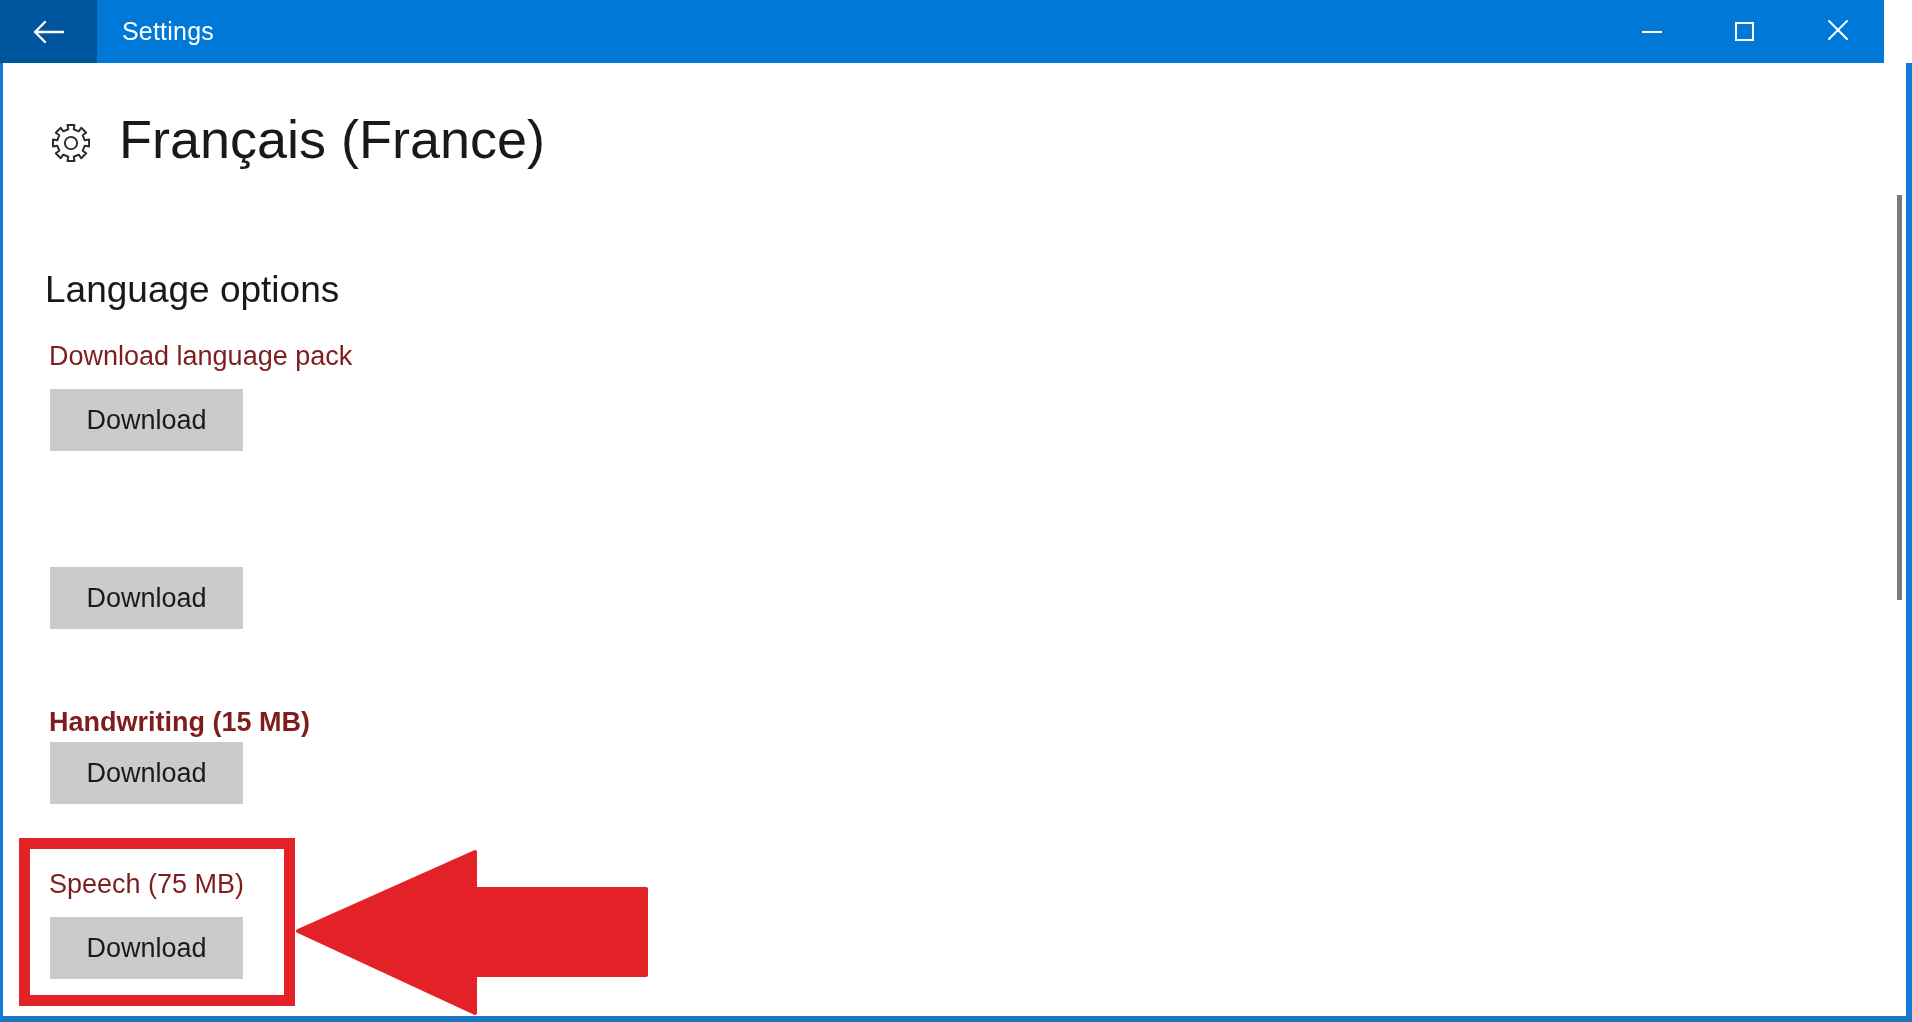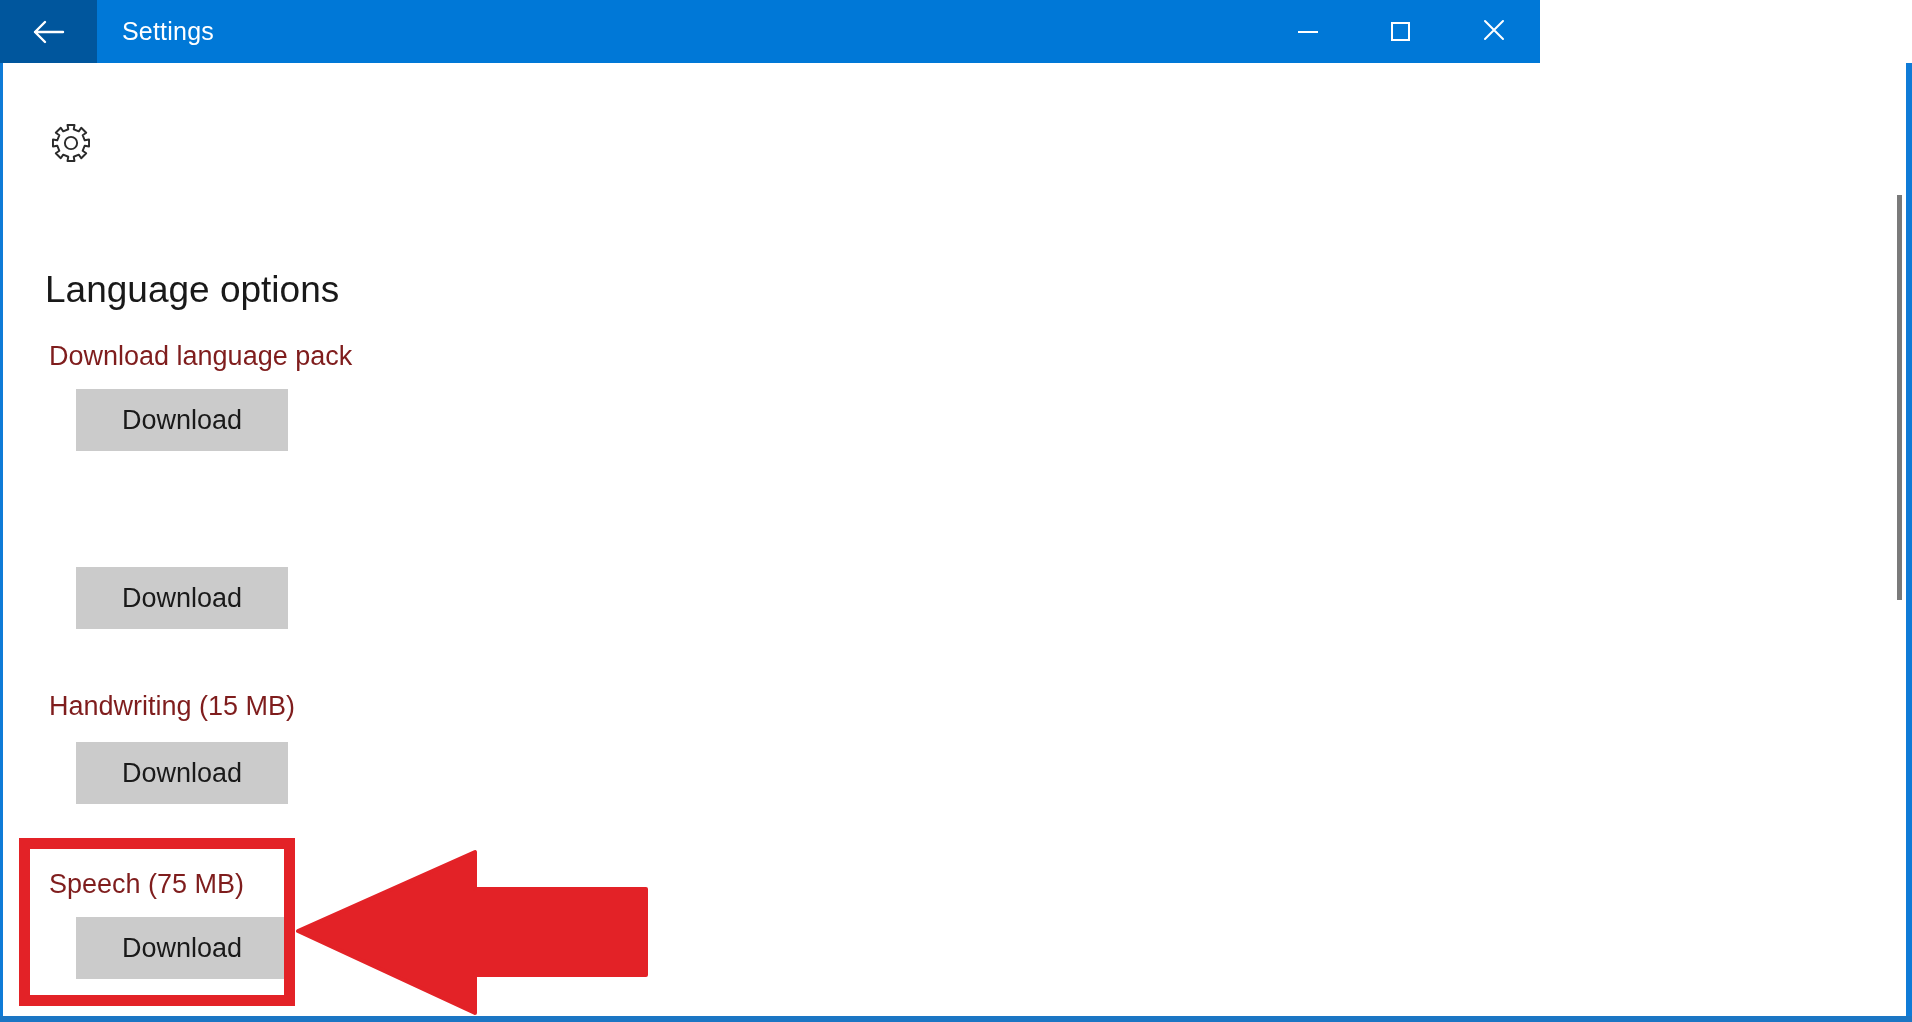--- a/index.html
+++ b/index.html
@@ -6,21 +6,21 @@
   html, body { width: 1912px; height: 1022px; background: #ffffff; }
   body { font-family: "Liberation Sans", "DejaVu Sans", sans-serif; color: #191919; }
 
   .screen {
     position: relative; width: 1912px; height: 1022px;
     background: #ffffff; overflow: hidden;
   }
 
   
   .titlebar {
-    position: absolute; left: 0; top: 0; width: 1540px; height: 63px;
+    position: absolute; left: 0; top: 0; width: 1884px; height: 63px;
     background: #0078d7;
   }
   .back-button {
     position: absolute; left: 0; top: 0; width: 97px; height: 63px;
     background: #00569d; display: flex; align-items: center; justify-content: center;
     cursor: pointer;
   }
   .back-button svg { display: block; }
   .titlebar-title {
     position: absolute; left: 122px; top: 0; height: 63px;
@@ -50,31 +50,30 @@
     position: absolute; left: 45px; top: 249px;
     font-size: 37px; font-weight: 300; color: #191919; white-space: nowrap; margin-top: 20px;
   }
 
   .option-label {
     position: absolute; left: 49px;
     font-size: 27px; font-weight: 400; color: #7f1d1d; line-height: 37px; white-space: nowrap;
   }
   .label-1 { top: 338px; }
   .label-2 { top: 511px; }
-  .label-3 { top: 688px; }
+  .label-3 { top: 704px; font-weight: bold; }
   .label-4 { top: 866px; }
 
   .dl-button {
-    position: absolute; left: 50px; width: 212px; height: 62px;
+    position: absolute; left: 50px; width: 193px; height: 62px;
     background: #cbcbcb; border: none;
     font-family: "Liberation Sans", "DejaVu Sans", sans-serif;
     font-size: 27px; font-weight: 400; color: #1a1a1a;
     display: flex; align-items: center; justify-content: center;
     cursor: pointer;
-    margin-left: 26px;
   }
   .btn-1 { top: 389px; }
   .btn-2 { top: 567px; }
   .btn-3 { top: 742px; }
   .btn-4 { top: 917px; }
 
   
   .scrollbar-thumb {
     position: absolute; left: 1897px; top: 195px; width: 5px; height: 405px;
     background: #7a7a7a; cursor: pointer;
@@ -124,20 +123,21 @@
   <div class="border-left"></div>
   <div class="border-right"></div>
   <div class="border-bottom"></div>
 
   <span class="gear-icon">
     <svg width="42" height="42" viewBox="0 0 48 48">
       <path d="M39.7 20.9 L44.6 20 L44.6 28 L39.7 27.1 L37.3 32.9 L41.4 35.7 L35.7 41.4 L32.9 37.3 L27.1 39.7 L28 44.6 L20 44.6 L20.9 39.7 L15.1 37.3 L12.3 41.4 L6.6 35.7 L10.7 32.9 L8.3 27.1 L3.4 28 L3.4 20 L8.3 20.9 L10.7 15.1 L6.6 12.3 L12.3 6.6 L15.1 10.7 L20.9 8.3 L20 3.4 L28 3.4 L27.1 8.3 L32.9 10.7 L35.7 6.6 L41.4 12.3 L37.3 15.1 Z" fill="none" stroke="#2b2b2b" stroke-width="2.2" stroke-linejoin="round"></path>
       <circle cx="24" cy="24" r="7" fill="none" stroke="#2b2b2b" stroke-width="2.2"></circle>
     </svg>
   </span>
+  <h1 class="page-title">Français (France)</h1>
 
   <h2 class="section-heading">Language options</h2>
 
   <div class="option-label label-1">Download language pack</div>
   <button class="dl-button btn-1">Download</button>
 
   <button class="dl-button btn-2">Download</button>
 
   <div class="option-label label-3">Handwriting (15 MB)</div>
   <button class="dl-button btn-3">Download</button>

